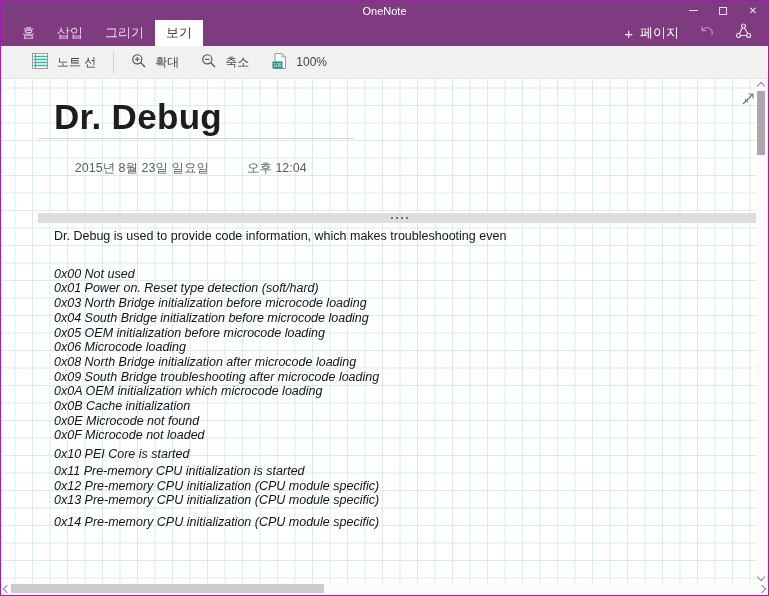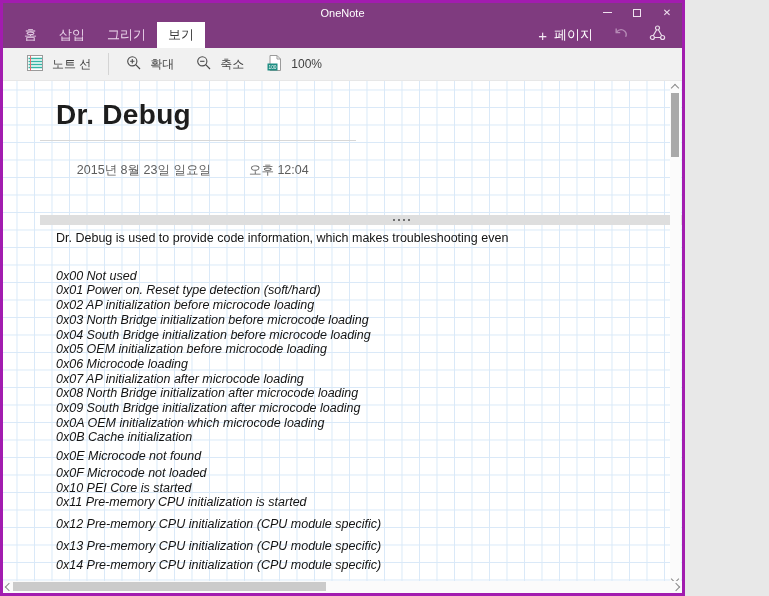--- a/index.html
+++ b/index.html
@@ -1,18 +1,18 @@
 <!DOCTYPE html>
 <html><head>
 <meta charset="utf-8">
 <style>
   html,body{margin:0;padding:0;background:#e8e8e8;}
   .screen{
-    position:relative;width:685px;height:596px;box-sizing:border-box;
-    border:3px solid #a21caf;background:#0369a1;overflow:hidden;
+    position:relative;width:769px;height:596px;box-sizing:border-box;
+    border:1px solid #a21caf;background:#0369a1;overflow:hidden;
     font-family:"Liberation Sans","DejaVu Sans",sans-serif;
     -webkit-font-smoothing:antialiased;
   }
   
   .titlebar{position:absolute;left:0;top:0;right:0;height:19px;background:#7f3b7f;display:flex;align-items:center;justify-content:center;}
   .app-title{color:#ffffff;font-size:11px;}
   .win-controls{position:absolute;right:0;top:0;height:19px;display:flex;}
   .win-btn{width:30px;height:19px;display:flex;align-items:center;justify-content:center;color:#f0e2f0;font-size:10px;cursor:default;}
   .glyph-min{width:9px;height:1px;background:#f0e2f0;display:block;}
   .glyph-max{width:8px;height:8px;border:1px solid #f0e2f0;display:block;box-sizing:border-box;}
@@ -20,32 +20,32 @@
   .tabband{position:absolute;left:0;top:19px;right:0;height:26px;background:#7f3b7f;display:flex;align-items:stretch;}
   .tabs{display:flex;padding-left:10px;}
   .tab{padding:0 11px;display:flex;align-items:center;color:#e9d4e9;font-size:13px;}
   .tab.active{background:#ffffff;color:#3a3a3a;}
   .tab-right{margin-left:auto;display:flex;align-items:center;gap:20px;padding-right:16px;}
   .add-page{display:flex;align-items:center;gap:7px;color:#ffffff;font-size:13px;}
   .add-plus{font-size:15px;font-weight:400;line-height:1;color:#f5eaf5;}
   .ribbon-icon{display:flex;align-items:center;}
   .undo-wrap{opacity:.55;}
   
-  .commandbar{position:absolute;left:0;top:45px;right:0;height:33px;background:#f1f1f1;border-bottom:1px solid #e7e7e7;display:flex;align-items:center;padding-left:12px;box-sizing:border-box;}
+  .commandbar{position:absolute;left:0;top:45px;right:0;height:33px;background:#f1f1f1;border-bottom:1px solid #e7e7e7;display:flex;align-items:center;padding-left:19px;box-sizing:border-box;}
   .cmd-btn{display:flex;align-items:center;gap:8px;font-size:12px;color:#3f3f3f;padding:0 11px;height:100%;}
   .cmd-sep{width:1px;height:22px;background:#d4d4d4;margin:0 6px;}
   
   .page{
     position:absolute;left:0;top:78px;right:0;bottom:0;background-color:#ffffff;
     background-image:linear-gradient(to right,#d9e9f8 1px,transparent 1px),
                      linear-gradient(to bottom,#d9e9f8 1px,transparent 1px);
     background-size:17.5px 17.5px;background-position:-4px -9px;overflow:hidden;
   }
   .expand-wrap{position:absolute;left:739px;top:12px;}
-  .page-title{position:absolute;left:53px;top:18px;font-size:28px;font-weight:bold;color:#1d1d1d;letter-spacing:.3px;white-space:pre;}
+  .page-title{position:absolute;left:53px;top:18px;font-size:35px;font-weight:bold;color:#1d1d1d;letter-spacing:.3px;white-space:pre;}
   .title-underline{position:absolute;left:37px;top:59px;width:316px;height:1px;background:#d7d7d7;}
   .date-row{position:absolute;left:53px;top:67px;font-size:12.5px;color:#5d5d5d;white-space:pre;}
   .date-row .time{margin-left:38px;}
   .container-handle{position:absolute;left:37px;top:134px;width:722px;height:10px;background:#dedede;display:flex;align-items:center;justify-content:center;gap:3px;}
   .container-handle .dot{width:2px;height:2px;background:#6f6f6f;}
   .note-body{position:absolute;left:53px;top:150px;font-size:12.5px;line-height:14.7px;color:#141414;}
   .intro-line{white-space:pre;}
   .codes{margin-top:23px;}
   .code-line{white-space:pre;font-style:italic;}
   .codes .code-line:nth-child(13){margin-top:4px;}
@@ -192,28 +192,26 @@
       <span class="dot"></span>
       <span class="dot"></span>
     </div>
 
     <div class="note-body">
       <div class="intro-line">Dr. Debug is used to provide code information, which makes troubleshooting even</div>
       <div class="codes">
 
       <div class="code-line">0x00 Not used</div>
           <div class="code-line">0x01 Power on. Reset type detection (soft/hard)</div>
-          <div class="code-line">0x02 AP initialization before microcode loading</div>
           <div class="code-line">0x03 North Bridge initialization before microcode loading</div>
           <div class="code-line">0x04 South Bridge initialization before microcode loading</div>
           <div class="code-line">0x05 OEM initialization before microcode loading</div>
           <div class="code-line">0x06 Microcode loading</div>
-          <div class="code-line">0x07 AP initialization after microcode loading</div>
           <div class="code-line">0x08 North Bridge initialization after microcode loading</div>
-          <div class="code-line">0x09 South Bridge initialization after microcode loading</div>
+          <div class="code-line">0x09 South Bridge troubleshooting after microcode loading</div>
           <div class="code-line">0x0A OEM initialization which microcode loading</div>
           <div class="code-line">0x0B Cache initialization</div>
           <div class="code-line">0x0E Microcode not found</div>
           <div class="code-line">0x0F Microcode not loaded</div>
           <div class="code-line">0x10 PEI Core is started</div>
           <div class="code-line">0x11 Pre-memory CPU initialization is started</div>
           <div class="code-line">0x12 Pre-memory CPU initialization (CPU module specific)</div>
           <div class="code-line">0x13 Pre-memory CPU initialization (CPU module specific)</div>
           <div class="code-line">0x14 Pre-memory CPU initialization (CPU module specific)</div>
         </div>

